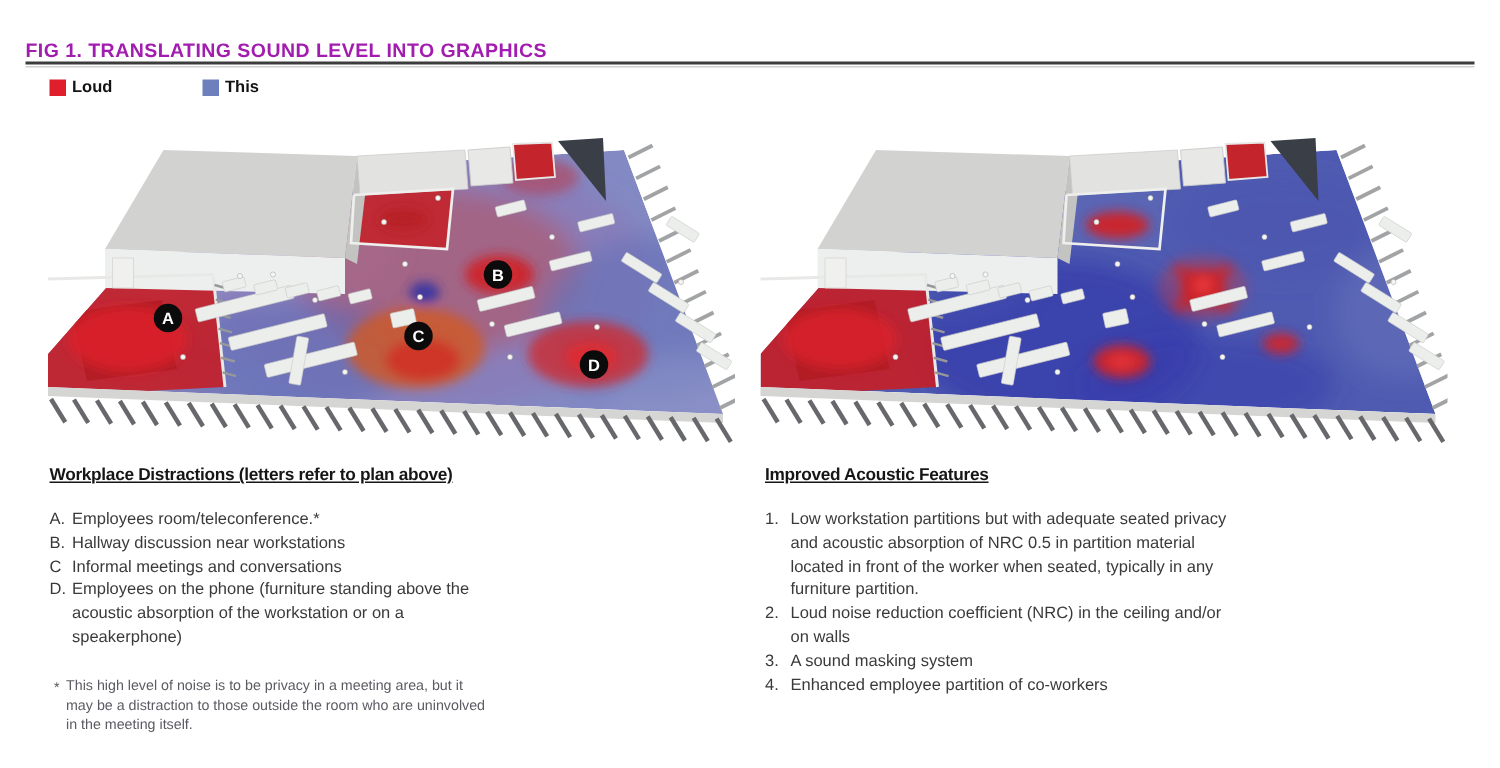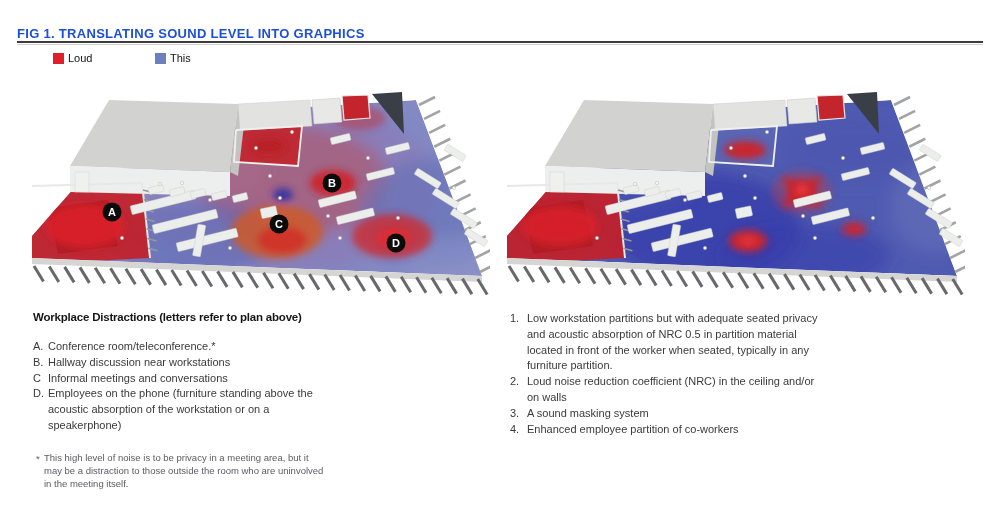--- a/index.html
+++ b/index.html
@@ -1,29 +1,29 @@
 <!DOCTYPE html>
 <html><head>
 <meta charset="utf-8">
 <style>
   html,body{margin:0;padding:0;}
   body{width:1000px;height:512px;position:relative;background:#ffffff;
        font-family:"Liberation Sans",sans-serif;overflow:hidden;}
   .title{position:absolute;left:17px;top:26px;font-size:13px;font-weight:bold;
-         letter-spacing:.3px;color:#1d4ed8;white-space:nowrap;}
+         letter-spacing:.3px;color:#a21caf;white-space:nowrap;}
   .rule{position:absolute;left:17px;width:966px;top:41px;height:2px;background:#3c3c3c;}
   .rule2{position:absolute;left:17px;width:966px;top:44px;height:1px;background:#cfcfcf;}
   .legend-item{position:absolute;top:52px;display:flex;align-items:center;gap:4px;
-               font-size:11px;font-weight:normal;color:#131313;margin-left:20px;}
+               font-size:11px;font-weight:bold;color:#131313;}
   .swatch{width:11px;height:11px;display:inline-block;}
   .plan{position:absolute;width:460px;height:212px;}
   #plan-left{left:30px;top:88px;}
   #plan-right{left:505px;top:88px;}
   .col{position:absolute;}
-  .col h3{margin:0 0 16px 0;font-size:11.5px;letter-spacing:-.2px;color:#161616;}
+  .col h3{margin:0 0 16px 0;font-size:11.5px;letter-spacing:-.2px;color:#161616;text-decoration:underline;}
   #col-left{left:33px;top:311px;width:302px;}
   #col-right{left:510px;top:311px;width:316px;}
   .li{display:flex;font-size:11px;line-height:15.8px;color:#3a3a3a;}
   .li .lbl{flex:0 0 15px;}
   #col-right .li .lbl{flex:0 0 17px;}
   .li .txt{flex:1;}
   .footnote{position:absolute;left:36px;top:451px;width:292px;font-size:9.5px;
             line-height:13px;color:#5b5b63;}
   .fn-star{position:absolute;left:0;top:1px;}
   .fn-text{margin-left:8px;}
@@ -338,38 +338,39 @@
         <circle cx="240" cy="88" r="1.7" fill="#f6f6f4" stroke="#a9aaa8" stroke-width="0.4"></circle>
         <circle cx="130" cy="96" r="1.7" fill="#f6f6f4" stroke="#a9aaa8" stroke-width="0.4"></circle>
       </g>
     </svg></div>
 
 <div id="col-left" class="col">
   <h3>Workplace Distractions (letters refer to plan above)</h3>
   <div id="list-left">
       <div class="li">
         <span class="lbl">A.</span>
-        <span class="txt">Conference room/teleconference.*</span>
+        <span class="txt">Employees room/teleconference.*</span>
       </div>
       <div class="li">
         <span class="lbl">B.</span>
         <span class="txt">Hallway discussion near workstations</span>
       </div>
       <div class="li">
         <span class="lbl">C</span>
         <span class="txt">Informal meetings and conversations</span>
       </div>
       <div class="li">
         <span class="lbl">D.</span>
         <span class="txt">Employees on the phone (furniture standing above the acoustic absorption of the workstation or on a speakerphone)</span>
       </div>
     </div>
 </div>
 
 <div id="col-right" class="col">
+  <h3>Improved Acoustic Features</h3>
   <div id="list-right">
       <div class="li">
         <span class="lbl">1.</span>
         <span class="txt">Low workstation partitions but with adequate seated privacy and acoustic absorption of NRC 0.5 in partition material located in front of the worker when seated, typically in any furniture partition.</span>
       </div>
       <div class="li">
         <span class="lbl">2.</span>
         <span class="txt">Loud noise reduction coefficient (NRC) in the ceiling and/or on walls</span>
       </div>
       <div class="li">

